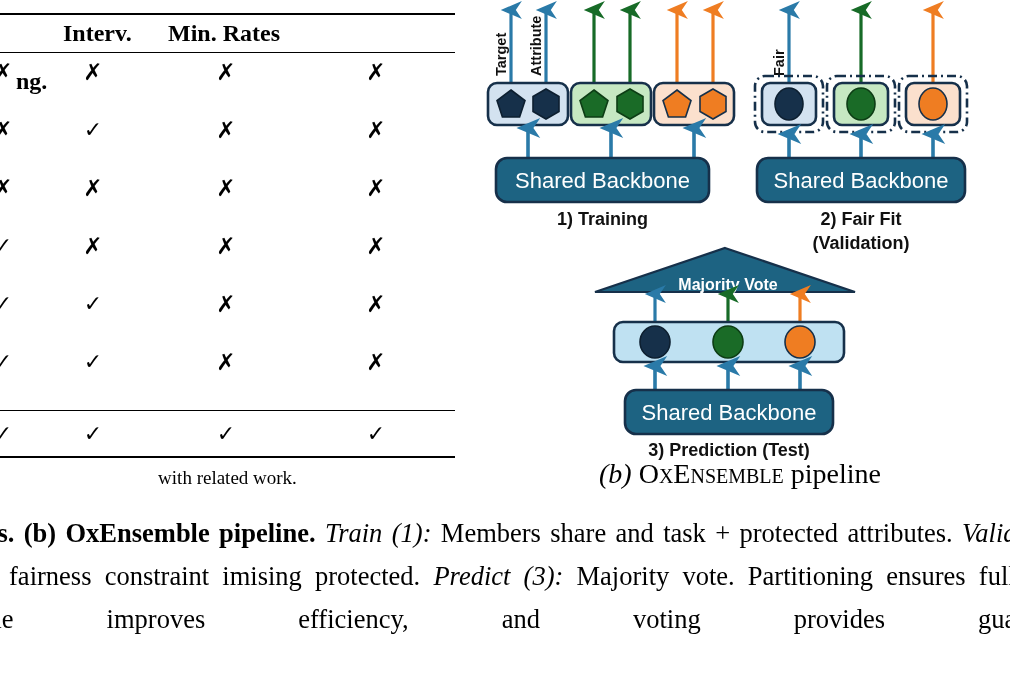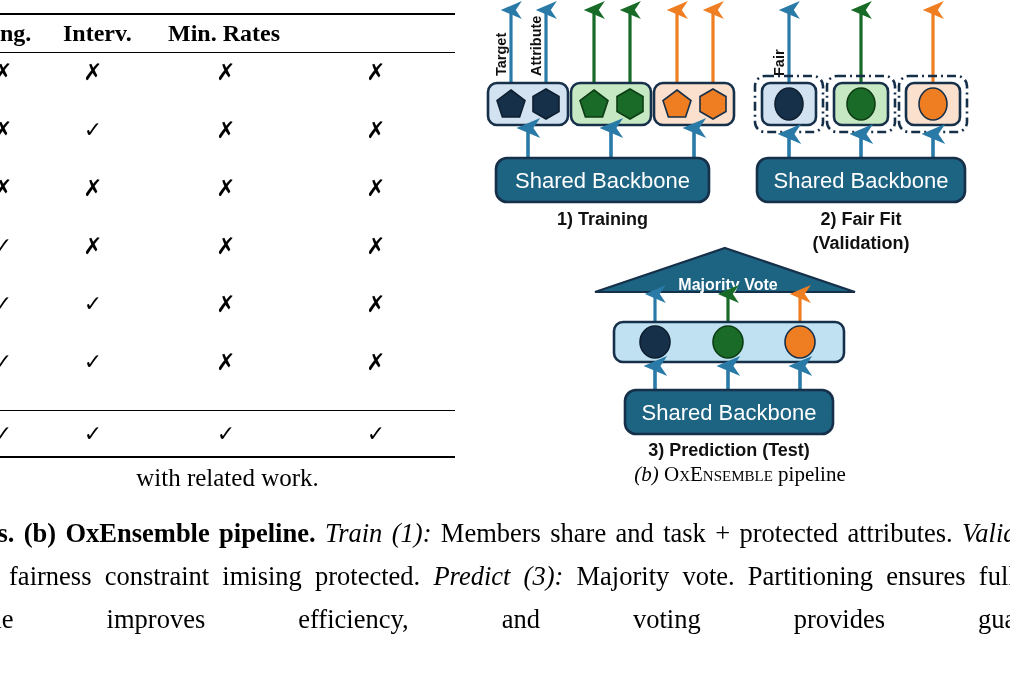--- a/index.html
+++ b/index.html
@@ -66,21 +66,21 @@
     width: 30px;
     color: #000;
   }
   .mark.tick { font-weight: normal; font-size: 22px; }
 
   #table-subcaption {
     position: absolute;
     left: 0;
     top: 462px;
     width: 455px;
-    font-size: 25px;
+    font-size: 19px;
     line-height: 32px;
     font-family: "Liberation Serif", serif;
     text-align: center;
     white-space: nowrap;
   }
 
   
   #diagram-panel {
     position: absolute;
     left: 470px;
@@ -90,21 +90,21 @@
   }
   #diagram-svg { position: absolute; left: 0; top: 0; }
 
   #fig-subcaption {
     position: absolute;
     left: 470px;
     top: 458px;
     width: 540px;
     text-align: center;
     font-family: "Liberation Serif", serif;
-    font-size: 21px;
+    font-size: 28px;
     line-height: 32px;
     white-space: nowrap;
   }
   .sc { font-variant: small-caps; }
   .it { font-style: italic; }
 
   
   #caption {
     position: absolute;
     left: -88px;
@@ -124,21 +124,21 @@
 </head>
 <body>
 
 <div id="table-panel">
   <div class="rule top"></div>
   <div class="rule under"></div>
   <div class="rule mid"></div>
   <div class="rule bottom"></div>
 
   <div class="thead">
-    <div class="th" style="left: 0px;">ng.</div>
+    <div class="th" style="left: 16px; margin-top: 48px;">ng.</div>
     <div class="th" style="left: 46px; margin-left: 17px;">Interv.</div>
     <div class="th" style="left: 168px;">Min. Rates</div>
   </div>
 
   <div id="table-body">
       <div class="tbody-row" style="top: 58px;">
         <div class="mark" style="left: -12px;">✗</div>
         <div class="mark" style="left: 78px;">✗</div>
         <div class="mark" style="left: 211px;">✗</div>
         <div class="mark" style="left: 361px;">✗</div>

